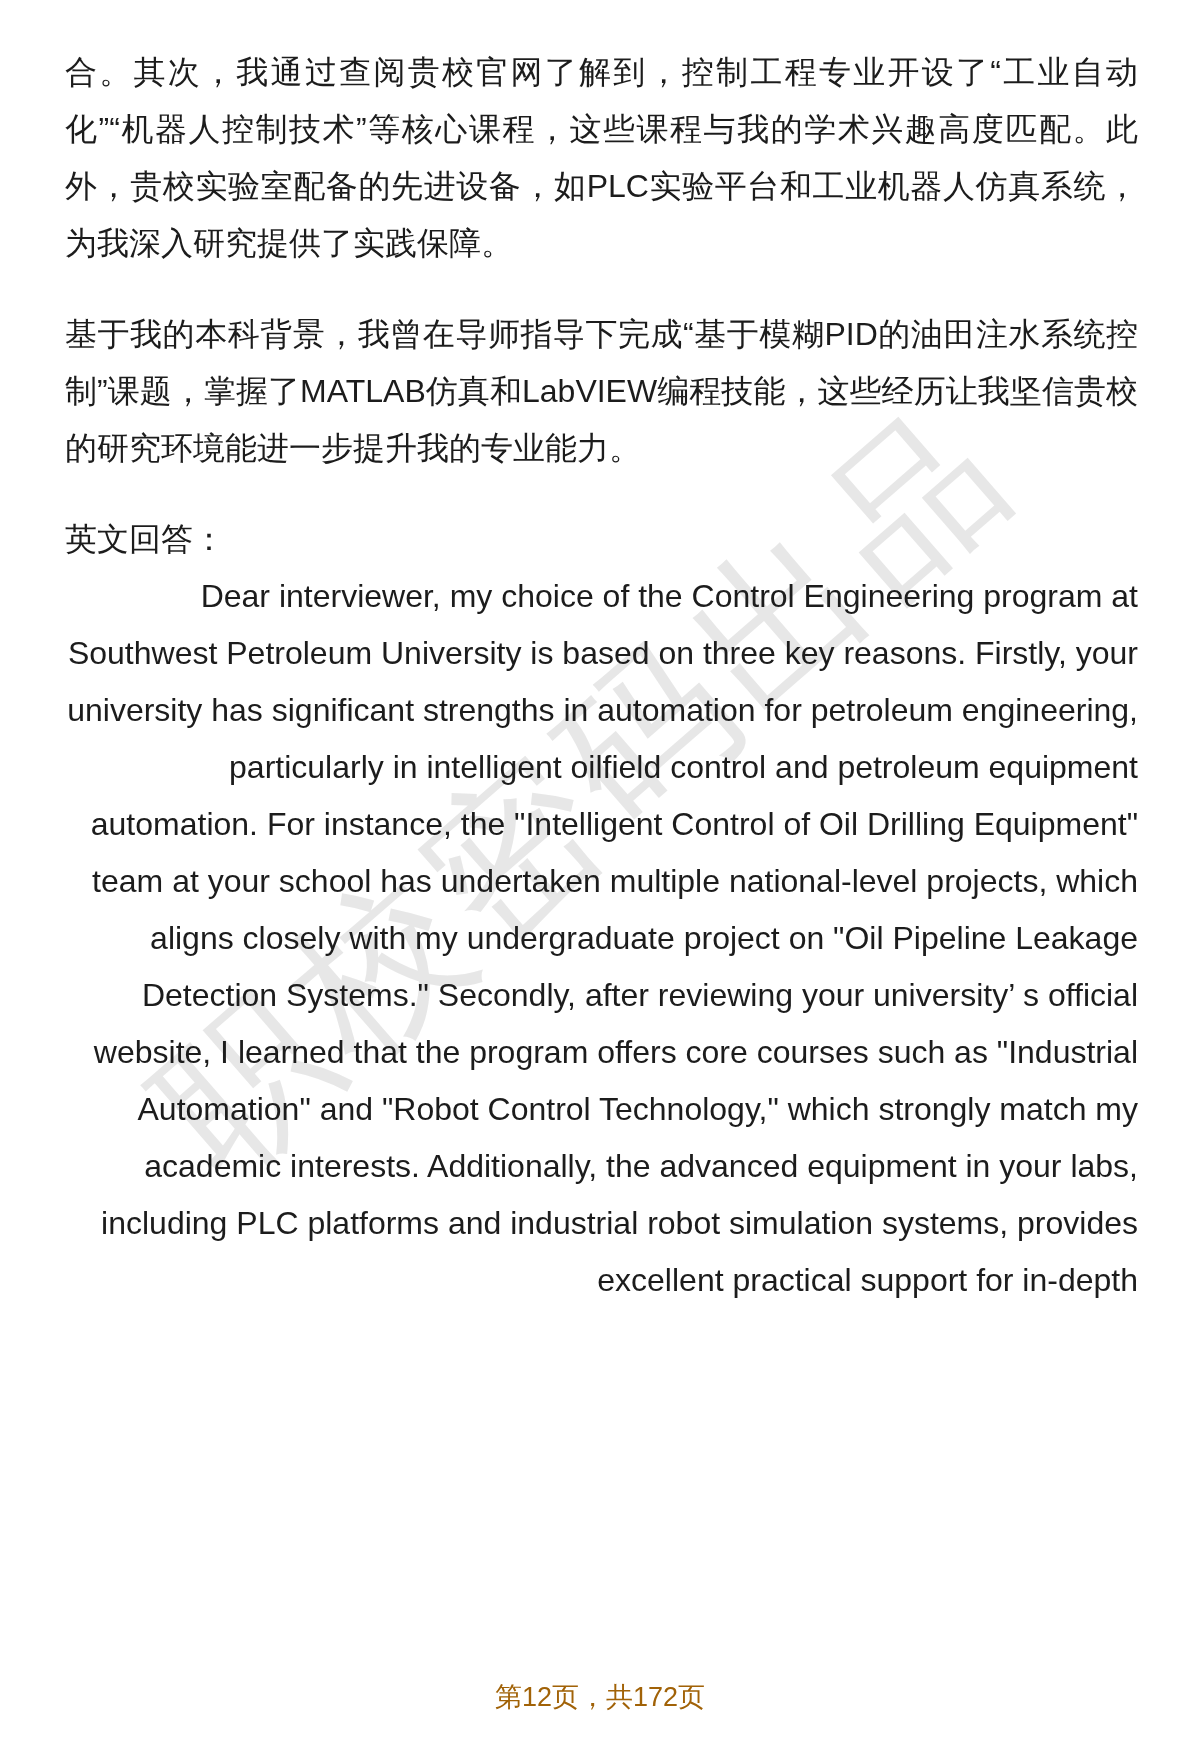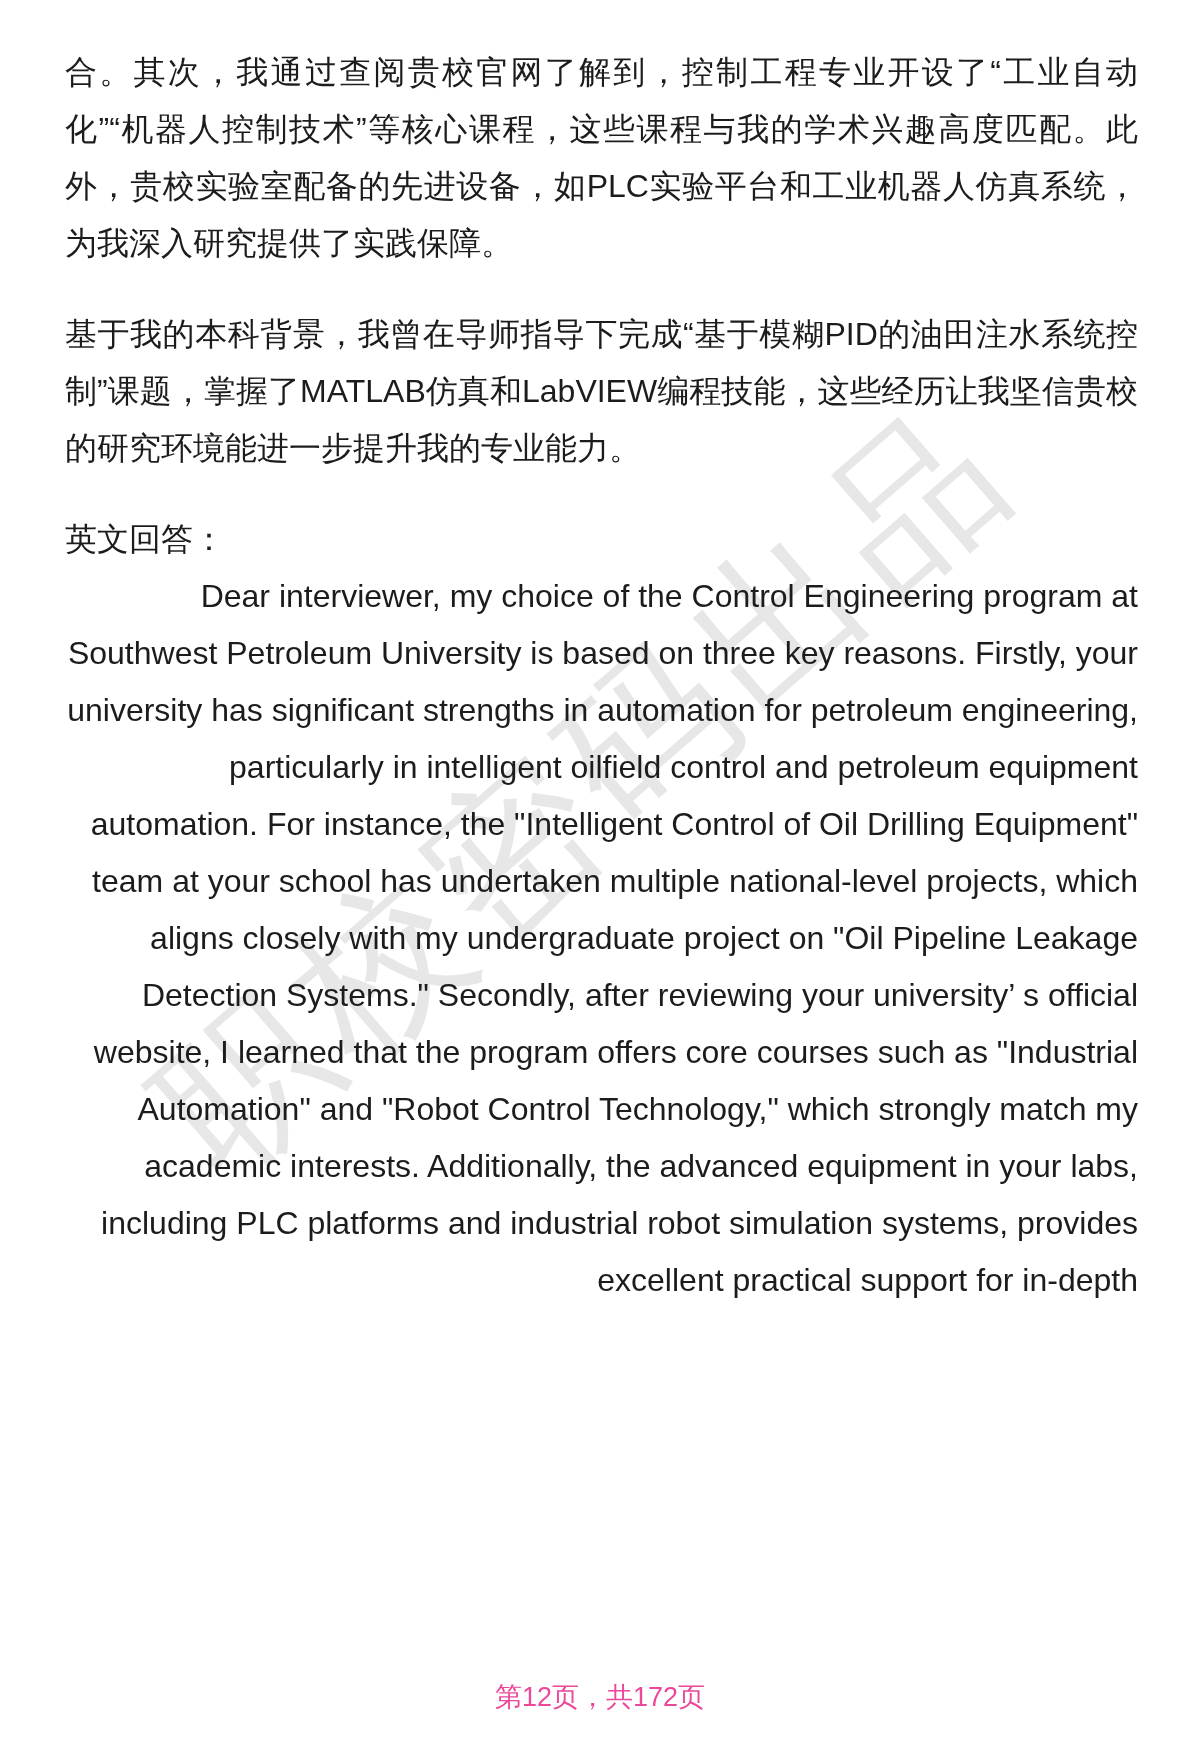--- a/index.html
+++ b/index.html
@@ -57,21 +57,21 @@
     text-align: right;
   }
   .footer {
     position: absolute;
     left: 0;
     right: 0;
     bottom: 42px;
     text-align: center;
     font-size: 27px;
     line-height: 32px;
-    color: #ec4899;
+    color: #a16207;
     z-index: 1;
   }
 </style>
 </head>
 <body>
 
 <div class="page">
 
   <div class="watermark">职校密码出品</div>
 

